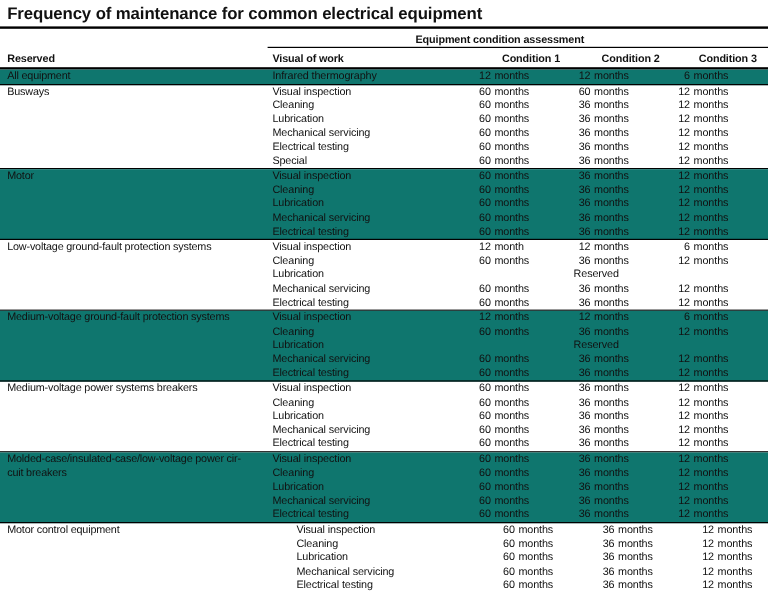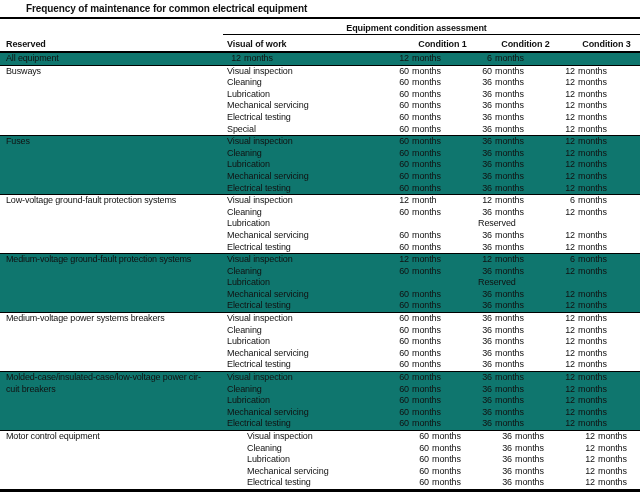--- a/index.html
+++ b/index.html
@@ -5,23 +5,22 @@
   html,body { margin:0; padding:0; background:#fff; }
   body {
     width:640px; height:494px;
     font-family:"Liberation Sans", sans-serif;
     color:#111;
     -webkit-font-smoothing:antialiased;
   }
   .page { position:relative; width:640px; height:494px; overflow:hidden; background:#fff; }
 
   .title {
-    font-weight:bold; font-size:10px; letter-spacing:-0.1px;
+    font-weight:bold; font-size:14px; letter-spacing:-0.1px;
     padding:3px 0 3px 6px;
-    margin-left:20px;
   }
   .rule-title { border-top:2.5px solid #000; }
 
   .group-row { display:flex; align-items:flex-end; height:16px; }
   .group-spacer { width:223px; }
   .group-header {
     flex:1; text-align:center; font-weight:bold; font-size:9px; letter-spacing:-0.1px;
     border-bottom:1px solid #000; padding:0 30px 1px 0;
   }
 
@@ -76,20 +75,21 @@
     <div class="h h-cond">Condition 2</div>
     <div class="h h-cond">Condition 3</div>
   </div>
   <div class="rule-header"></div>
 
   <div id="table-body">
       <div class="section shaded">
         <div class="product-cell">All equipment</div>
         <div class="rows">
           <div class="row">
+            <div class="cell scope">Infrared thermography</div>
             <div class="cell cond"><span class="num">12</span><span class="unit">months</span></div>
             <div class="cell cond"><span class="num">12</span><span class="unit">months</span></div>
             <div class="cell cond"><span class="num">6</span><span class="unit">months</span></div>
           </div>
         </div>
       </div>
       <div class="section">
         <div class="product-cell">Busways</div>
         <div class="rows">
           <div class="row">
@@ -124,21 +124,21 @@
           </div>
           <div class="row">
             <div class="cell scope">Special</div>
             <div class="cell cond"><span class="num">60</span><span class="unit">months</span></div>
             <div class="cell cond"><span class="num">36</span><span class="unit">months</span></div>
             <div class="cell cond"><span class="num">12</span><span class="unit">months</span></div>
           </div>
         </div>
       </div>
       <div class="section shaded">
-        <div class="product-cell">Fuses</div>
+        <div class="product-cell">Motor</div>
         <div class="rows">
           <div class="row">
             <div class="cell scope">Visual inspection</div>
             <div class="cell cond"><span class="num">60</span><span class="unit">months</span></div>
             <div class="cell cond"><span class="num">36</span><span class="unit">months</span></div>
             <div class="cell cond"><span class="num">12</span><span class="unit">months</span></div>
           </div>
           <div class="row">
             <div class="cell scope">Cleaning</div>
             <div class="cell cond"><span class="num">60</span><span class="unit">months</span></div>

